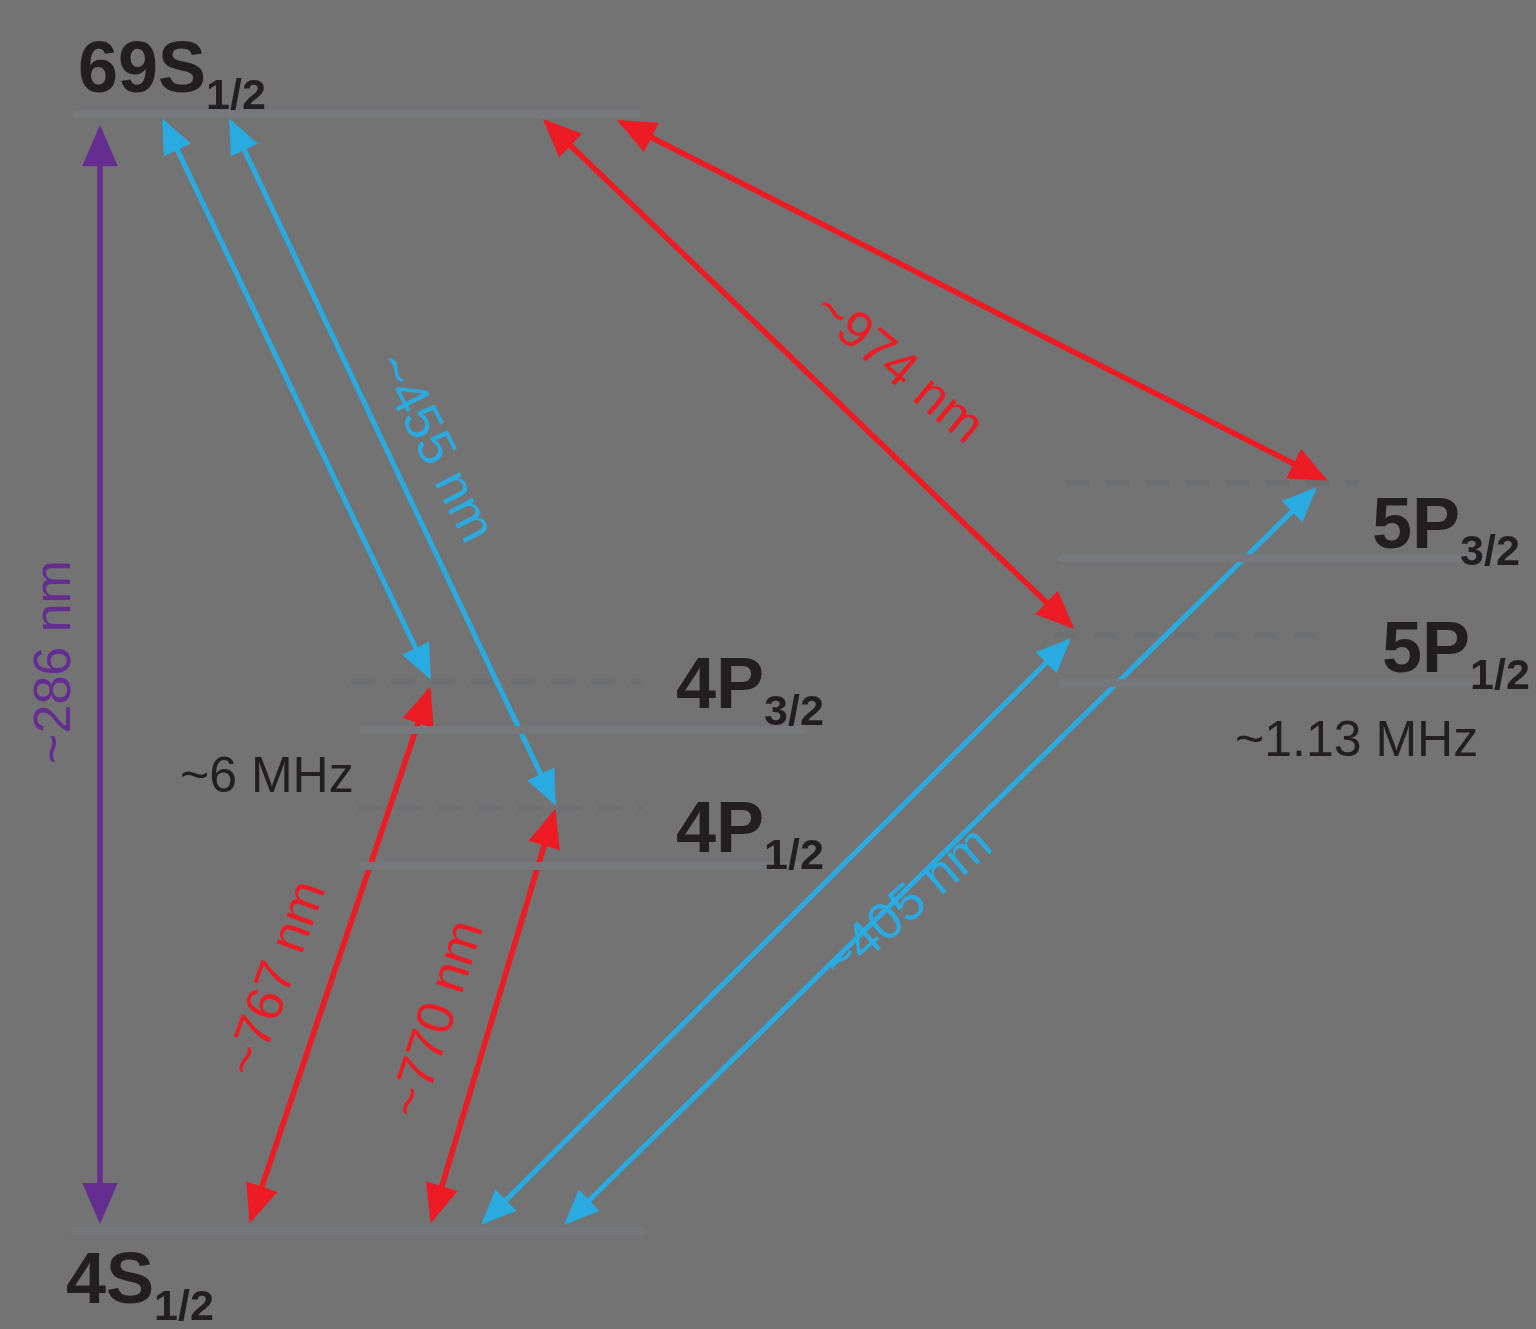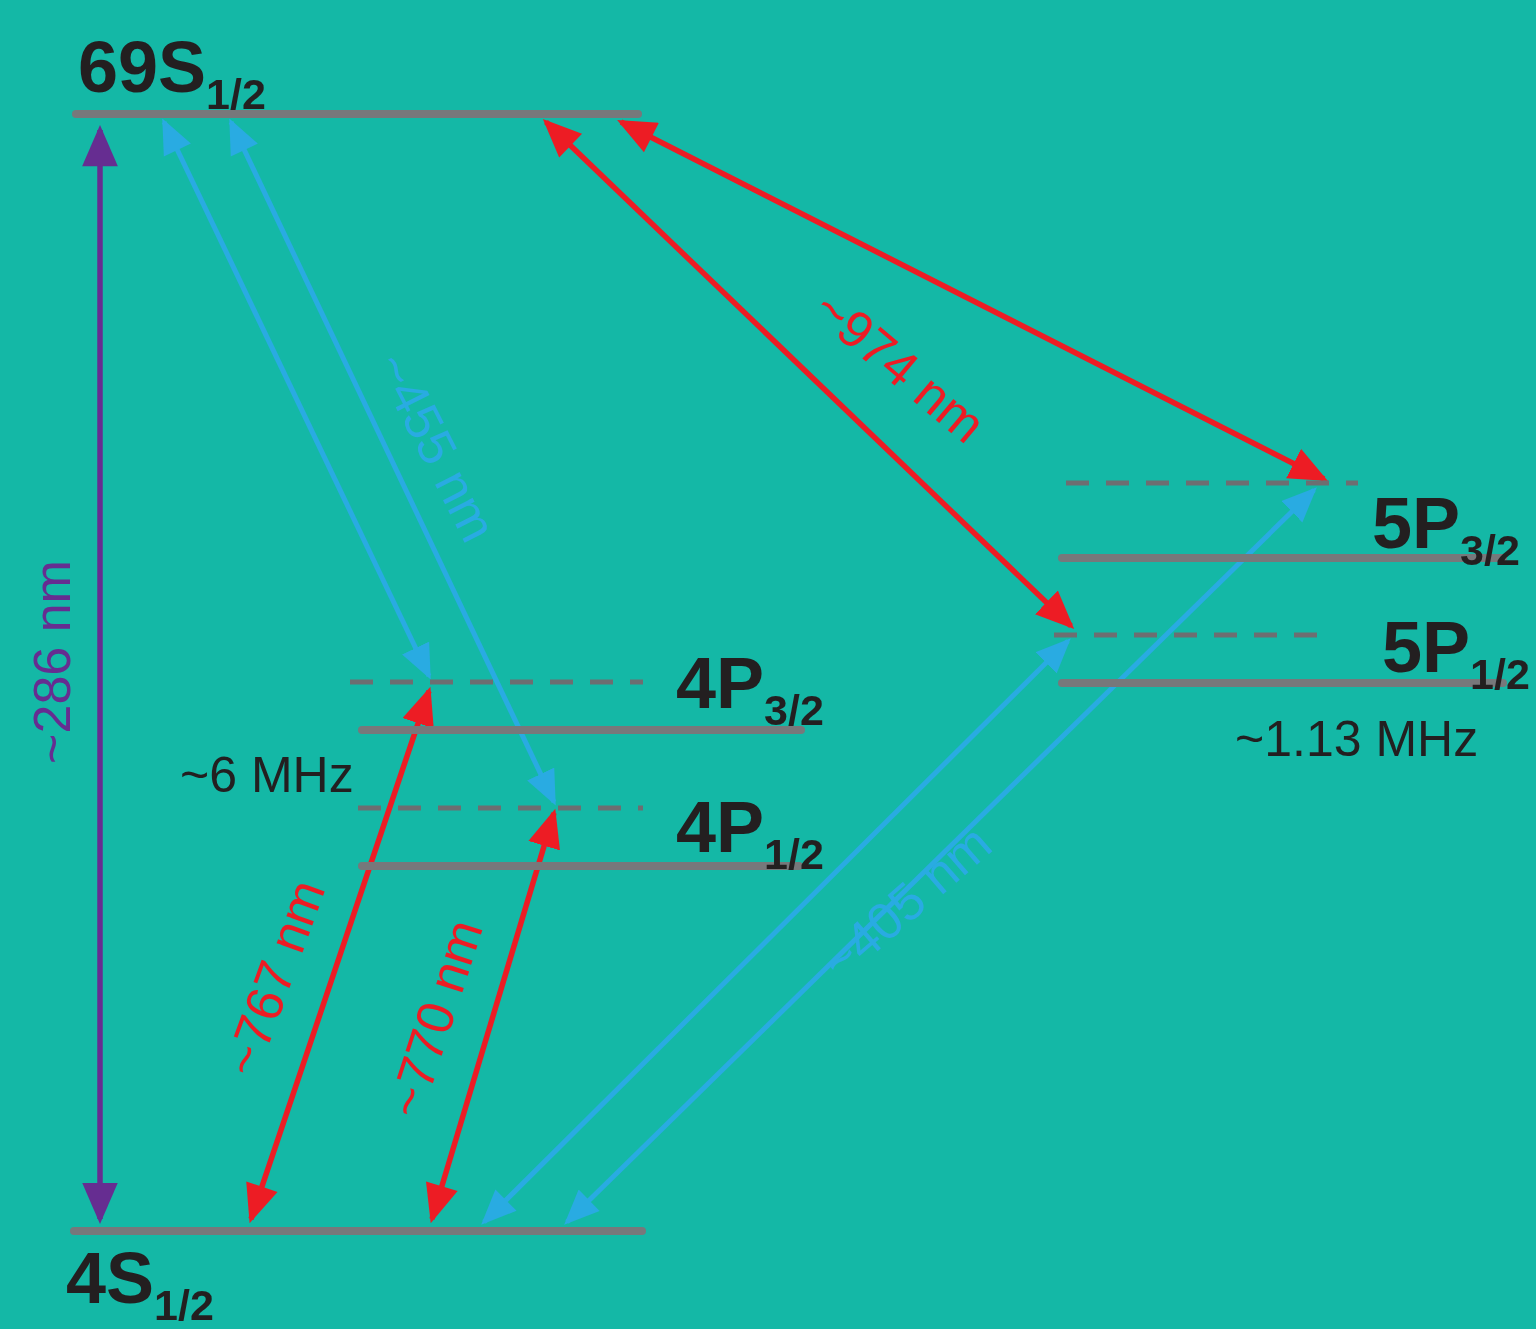--- a/index.html
+++ b/index.html
@@ -1,16 +1,16 @@
 <!DOCTYPE html>
 <html><head>
 <meta charset="utf-8">
 <style>
   html,body{margin:0;padding:0;background:#ffffff;}
-  .stage{width:1536px;height:1329px;position:relative;background:#14b8a6;overflow:hidden;}
+  .stage{width:1536px;height:1329px;position:relative;background:#737373;overflow:hidden;}
   svg{display:block;font-family:"Liberation Sans","DejaVu Sans",sans-serif;}
   .lvl-label{font-weight:bold;font-size:72px;}
   .lvl-sub{font-weight:bold;font-size:43px;}
   .trans-label{font-size:52px;}
   .mhz-label{font-size:50px;}
 </style>
 </head>
 <body>
 
 <div class="stage">

